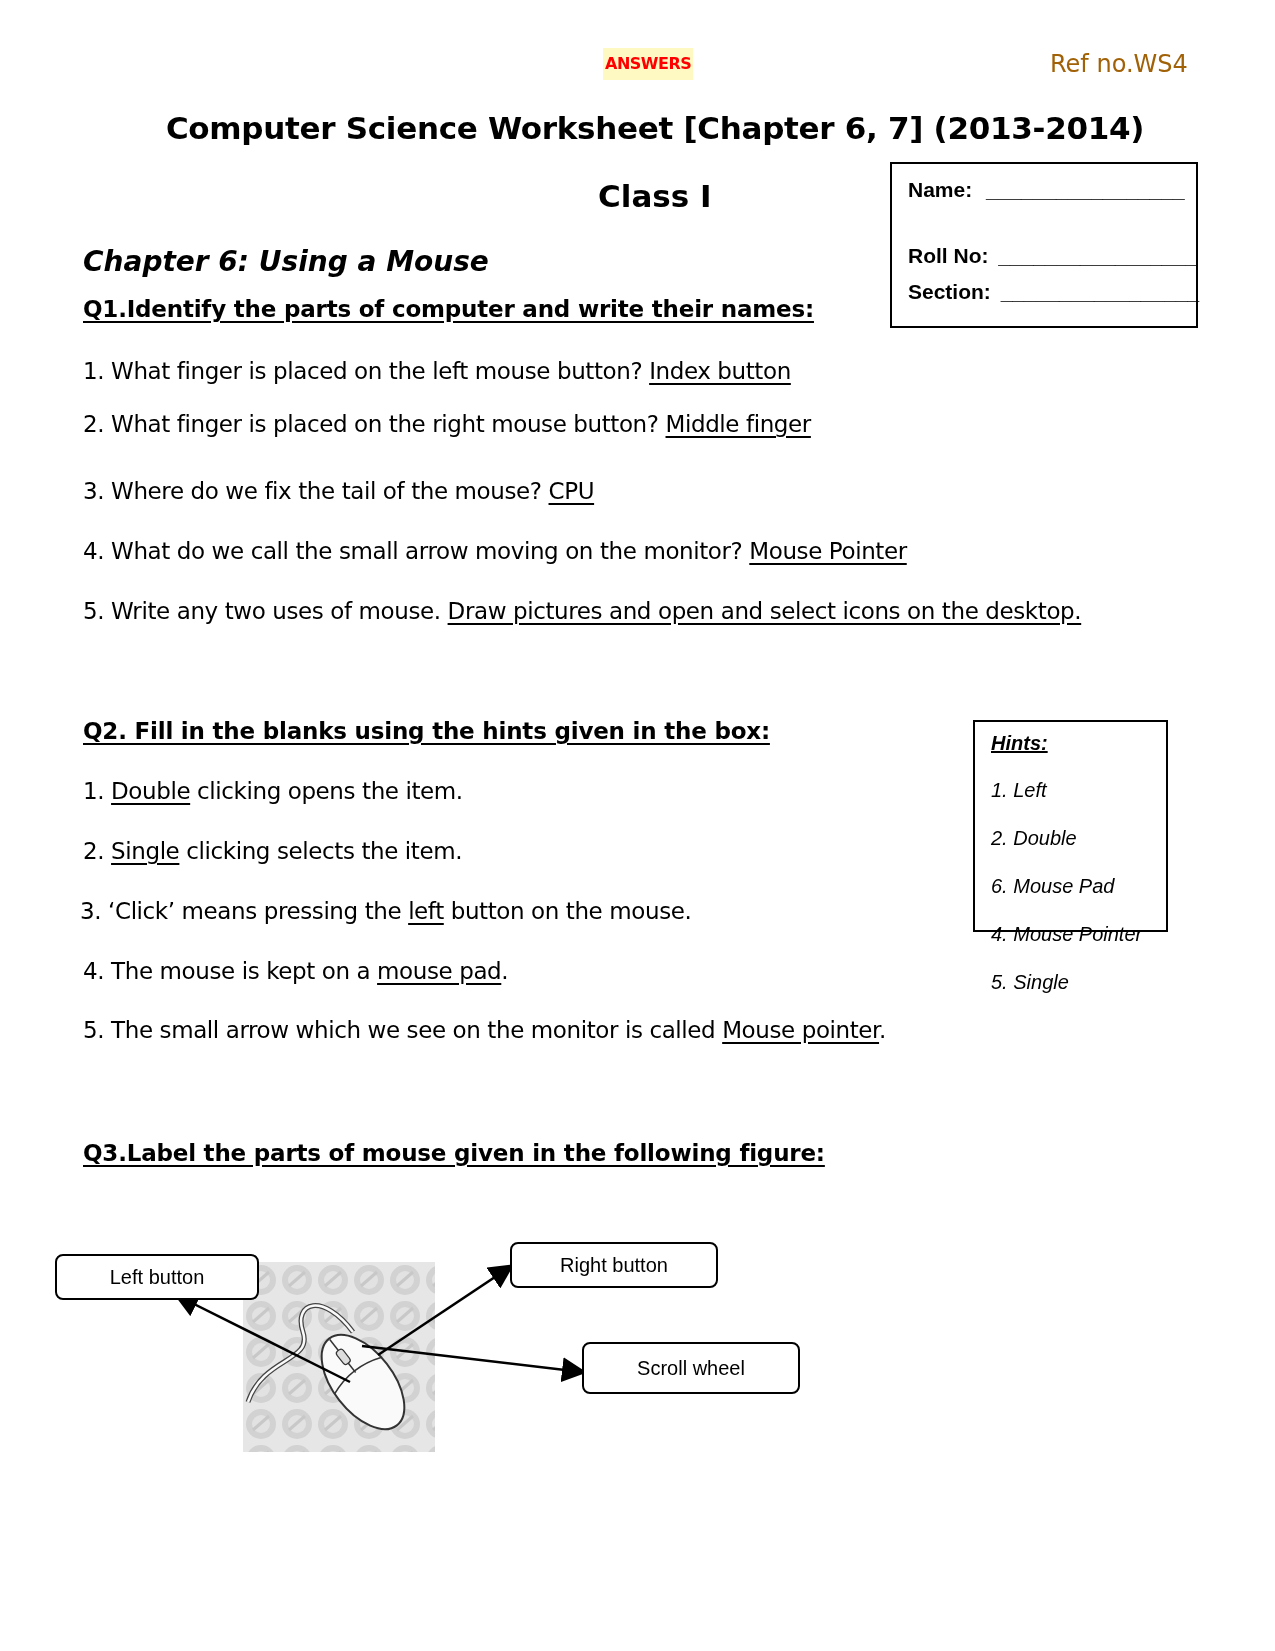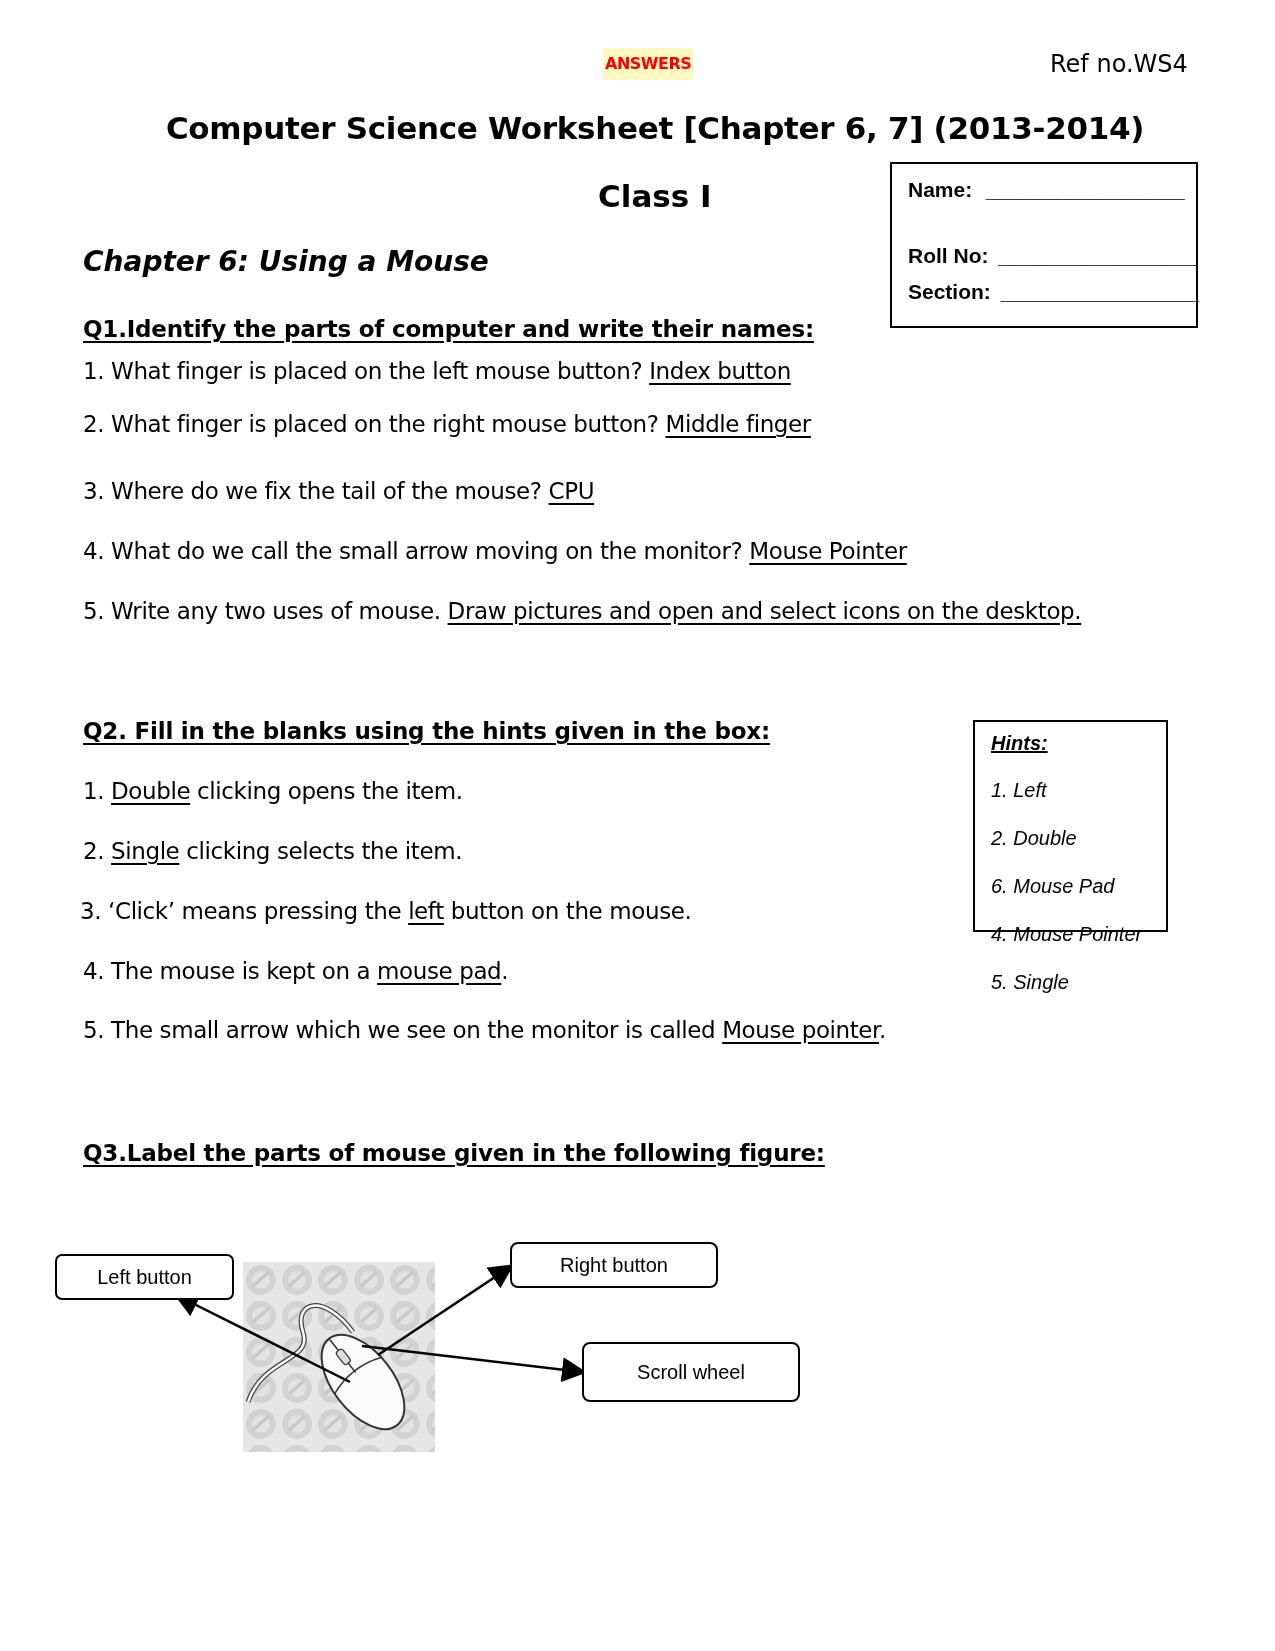--- a/index.html
+++ b/index.html
@@ -1,21 +1,21 @@
 <!DOCTYPE html>
 <html><head>
 <meta charset="utf-8">
 <style>
   html, body { margin: 0; padding: 0; background: #ffffff; }
   body { width: 1275px; height: 1651px; position: relative; overflow: hidden;
          font-family: "DejaVu Sans", sans-serif; color: #000; }
   .abs { position: absolute; white-space: nowrap; }
   .answers-tag { left: 603px; top: 48px; background: #fef9c3; color: #ff0000;
                  font-weight: bold; font-size: 16px; padding: 0 2px; line-height: 32px; letter-spacing: -0.5px; }
-  .ref { left: 1050px; top: 50px; color: #000000; font-size: 24px; }
+  .ref { left: 1050px; top: 50px; color: #a16207; font-size: 24px; }
   .title { left: 0; width: 1310px; top: 110px; text-align: center; font-weight: bold; font-size: 31px; letter-spacing: -0.3px; }
   .subtitle { left: 598px; top: 178px; font-weight: bold; font-size: 31px; }
   .chapter { left: 83px; top: 245px; font-weight: bold; font-style: italic; font-size: 28px; }
   .q-heading { font-weight: bold; font-size: 23px; text-decoration: underline; text-underline-offset: 4px; letter-spacing: -0.2px; }
   .line { font-size: 23px; letter-spacing: -0.4px; text-align: right; }
   .ans { text-decoration: underline; text-underline-offset: 4px; }
   .info-box { left: 890px; top: 162px; width: 308px; height: 166px; border: 2.5px solid #000; box-sizing: border-box; }
   .info-row { position: absolute; left: 16px; font-family: "Liberation Sans", sans-serif; font-weight: bold; font-size: 21px; }
   .hints-box { left: 973px; top: 720px; width: 195px; height: 212px; border: 2px solid #000; box-sizing: border-box; }
   .hint { position: absolute; left: 16px; font-family: "Liberation Sans", sans-serif; font-style: italic; font-size: 20px; }
@@ -42,21 +42,21 @@
     <span style="margin-left:4px;">_________________</span>
   </div>
   <div class="info-row" style="top:116px;">
     <span>Section:</span>
     <span style="margin-left:4px;">_________________</span>
   </div>
 </div>
 
 <div class="abs chapter">Chapter 6: Using a Mouse</div>
 
-<div class="abs q-heading" style="left:83px; top:316px;text-align:center;">Q1.Identify the parts of computer and write their names:</div>
+<div class="abs q-heading" style="left:83px; top:296px;text-align:center;">Q1.Identify the parts of computer and write their names:</div>
 <div class="abs line" style="left:83px; top:358px;">
   <span>1.  What finger is placed on the left mouse button? </span><span class="ans">Index button</span>
 </div>
 <div class="abs line" style="left:83px; top:411px;">
   <span>2.  What finger is placed on the right mouse button? </span><span class="ans">Middle finger</span>
 </div>
 <div class="abs line" style="left:83px; top:478px;">
   <span>3. Where do we fix the tail of the mouse? </span><span class="ans">CPU</span>
 </div>
 <div class="abs line" style="left:83px; top:538px;">
@@ -120,15 +120,15 @@
   <defs>
     <marker id="ah" markerWidth="10" markerHeight="10" refX="8" refY="5" orient="auto">
       <path d="M0 0 L10 5 L0 10 z" fill="#000"></path>
     </marker>
   </defs>
   <line x1="350" y1="1382" x2="178" y2="1296" stroke="#000" stroke-width="2.5" marker-end="url(#ah)"></line>
   <line x1="378" y1="1355" x2="510" y2="1267" stroke="#000" stroke-width="2.5" marker-end="url(#ah)"></line>
   <line x1="362" y1="1346" x2="582" y2="1372" stroke="#000" stroke-width="2.5" marker-end="url(#ah)"></line>
 </svg>
 
-<div class="label-box" style="left:55px; top:1254px; width:179px; height:46px;border-radius:7px;">Left button</div>
+<div class="label-box" style="left:55px; top:1254px; width:204px; height:46px;">Left button</div>
 <div class="label-box" style="left:510px; top:1242px; width:208px; height:46px;">Right button</div>
-<div class="label-box" style="left:582px; top:1342px; width:218px; height:60px;">Scroll wheel</div>
+<div class="label-box" style="left:582px; top:1342px; width:218px; height:52px;">Scroll wheel</div>
 
 </body></html>

